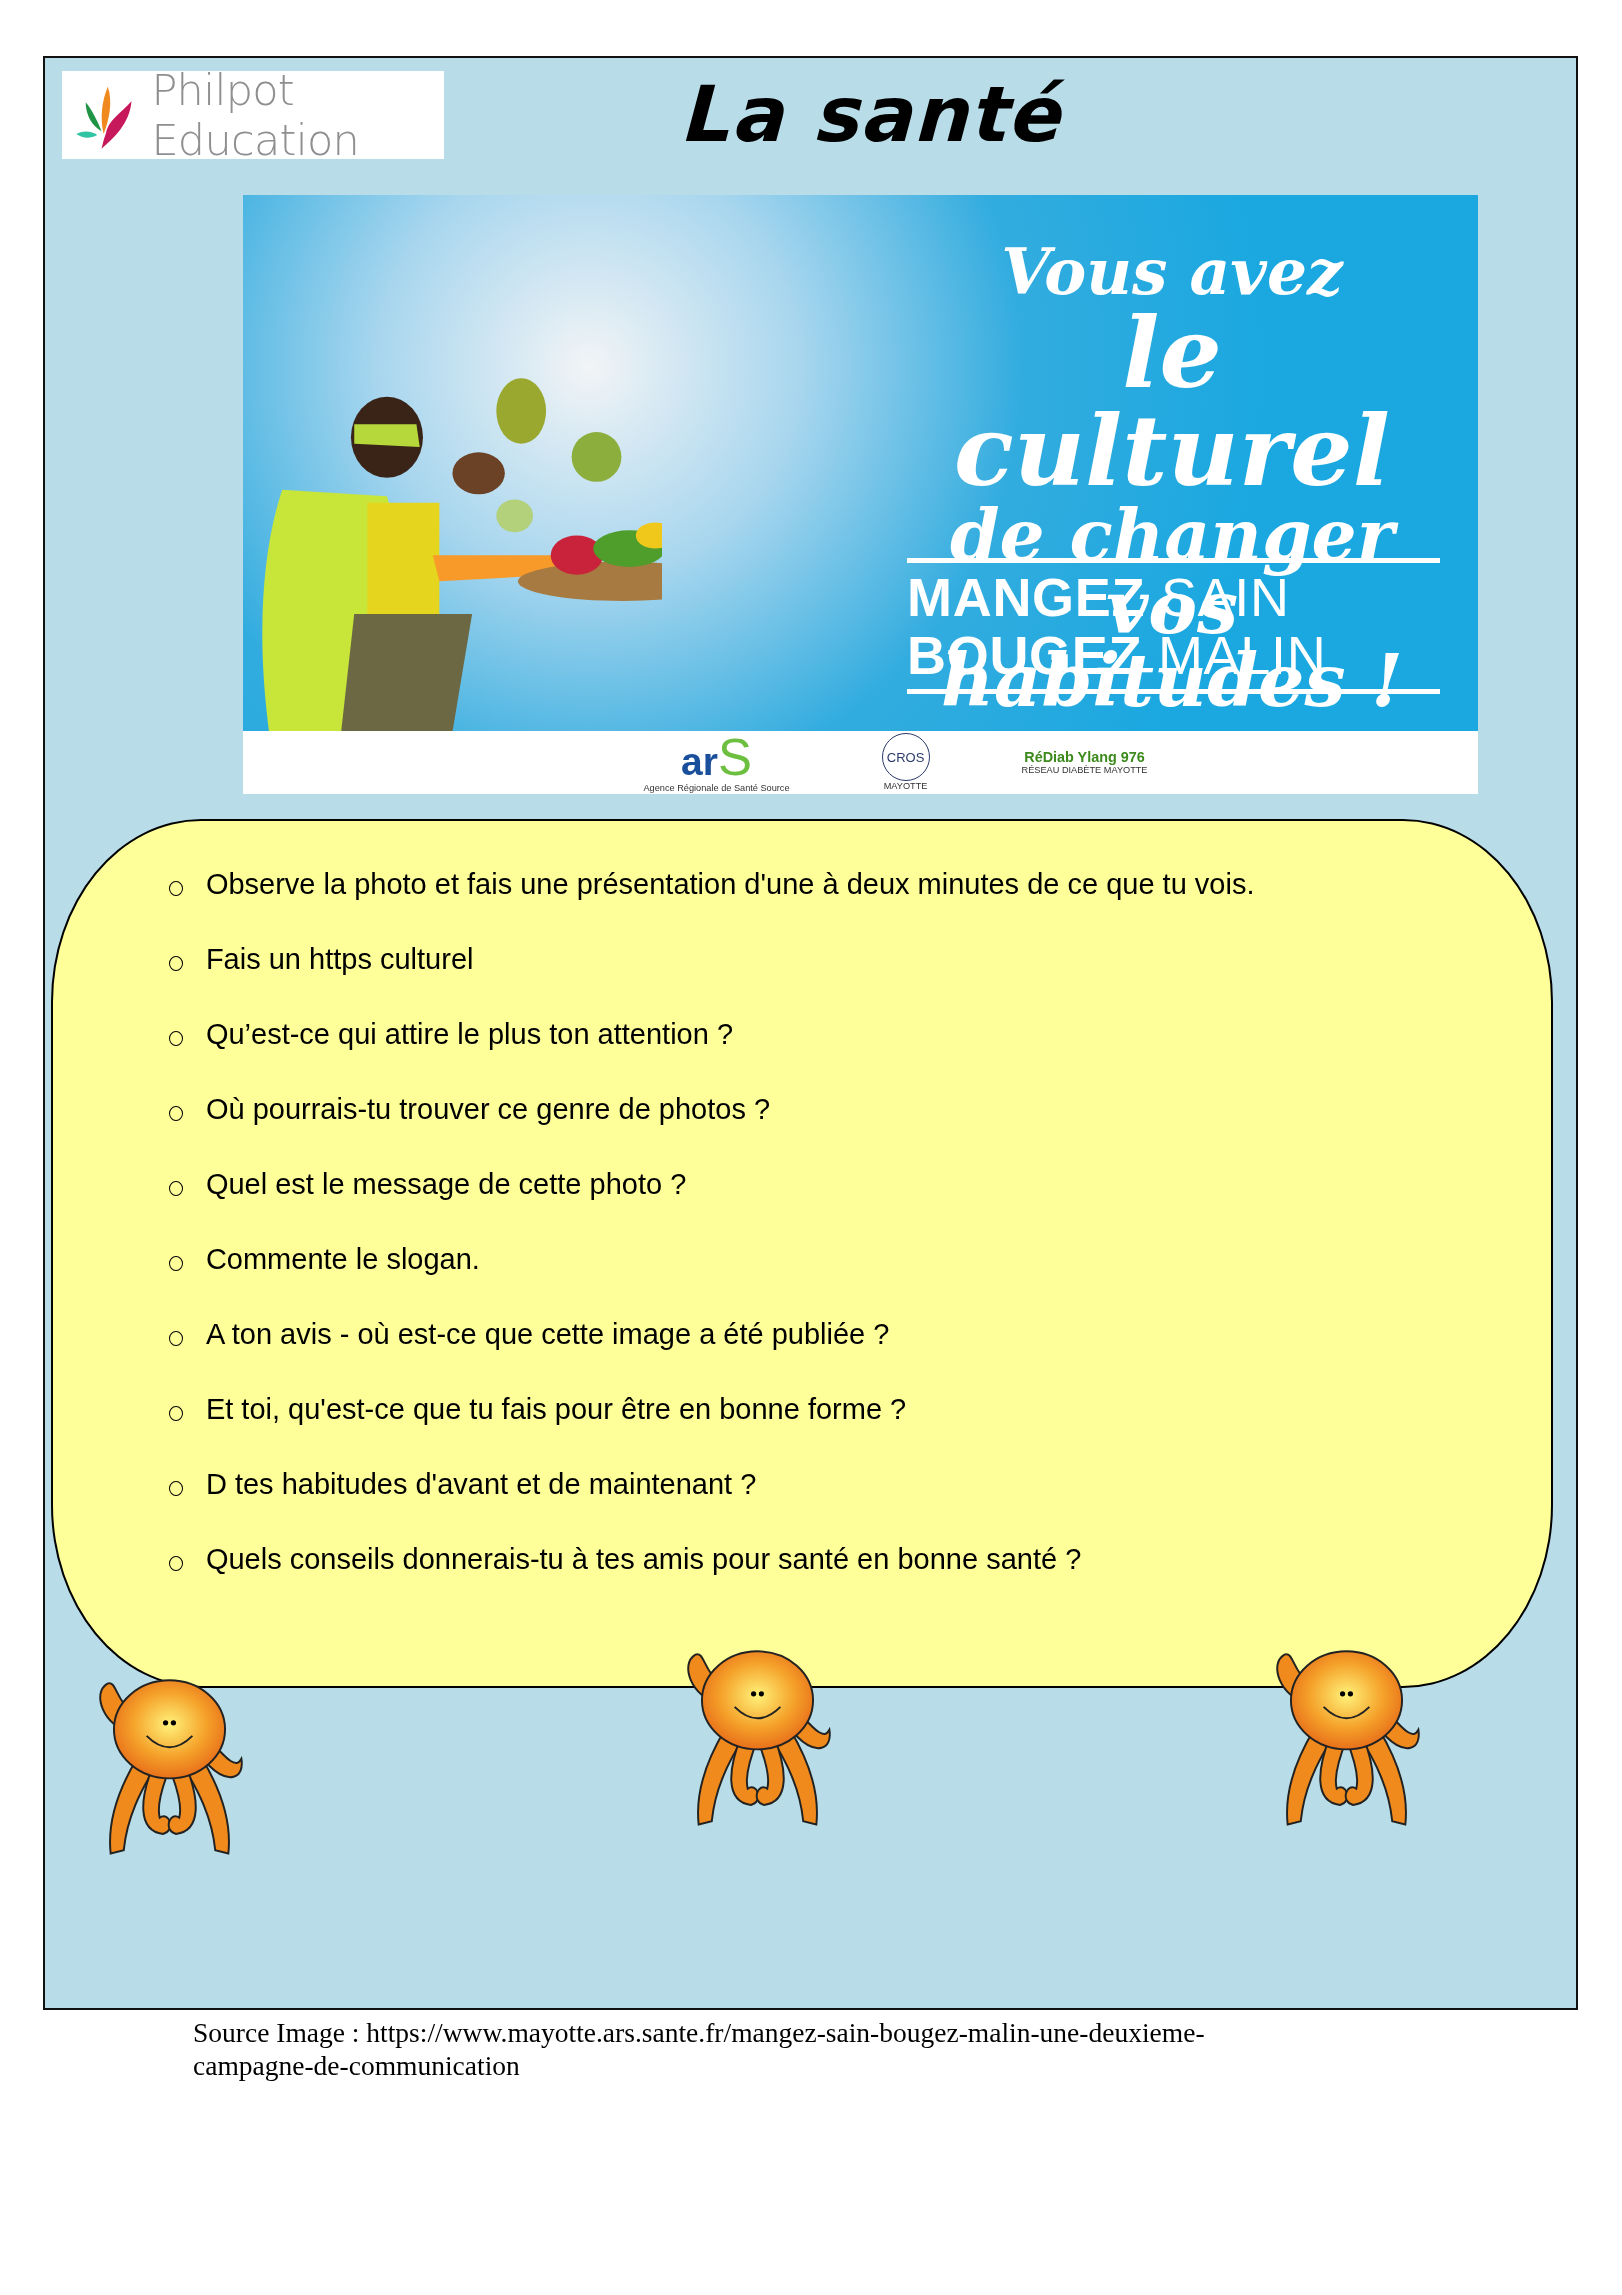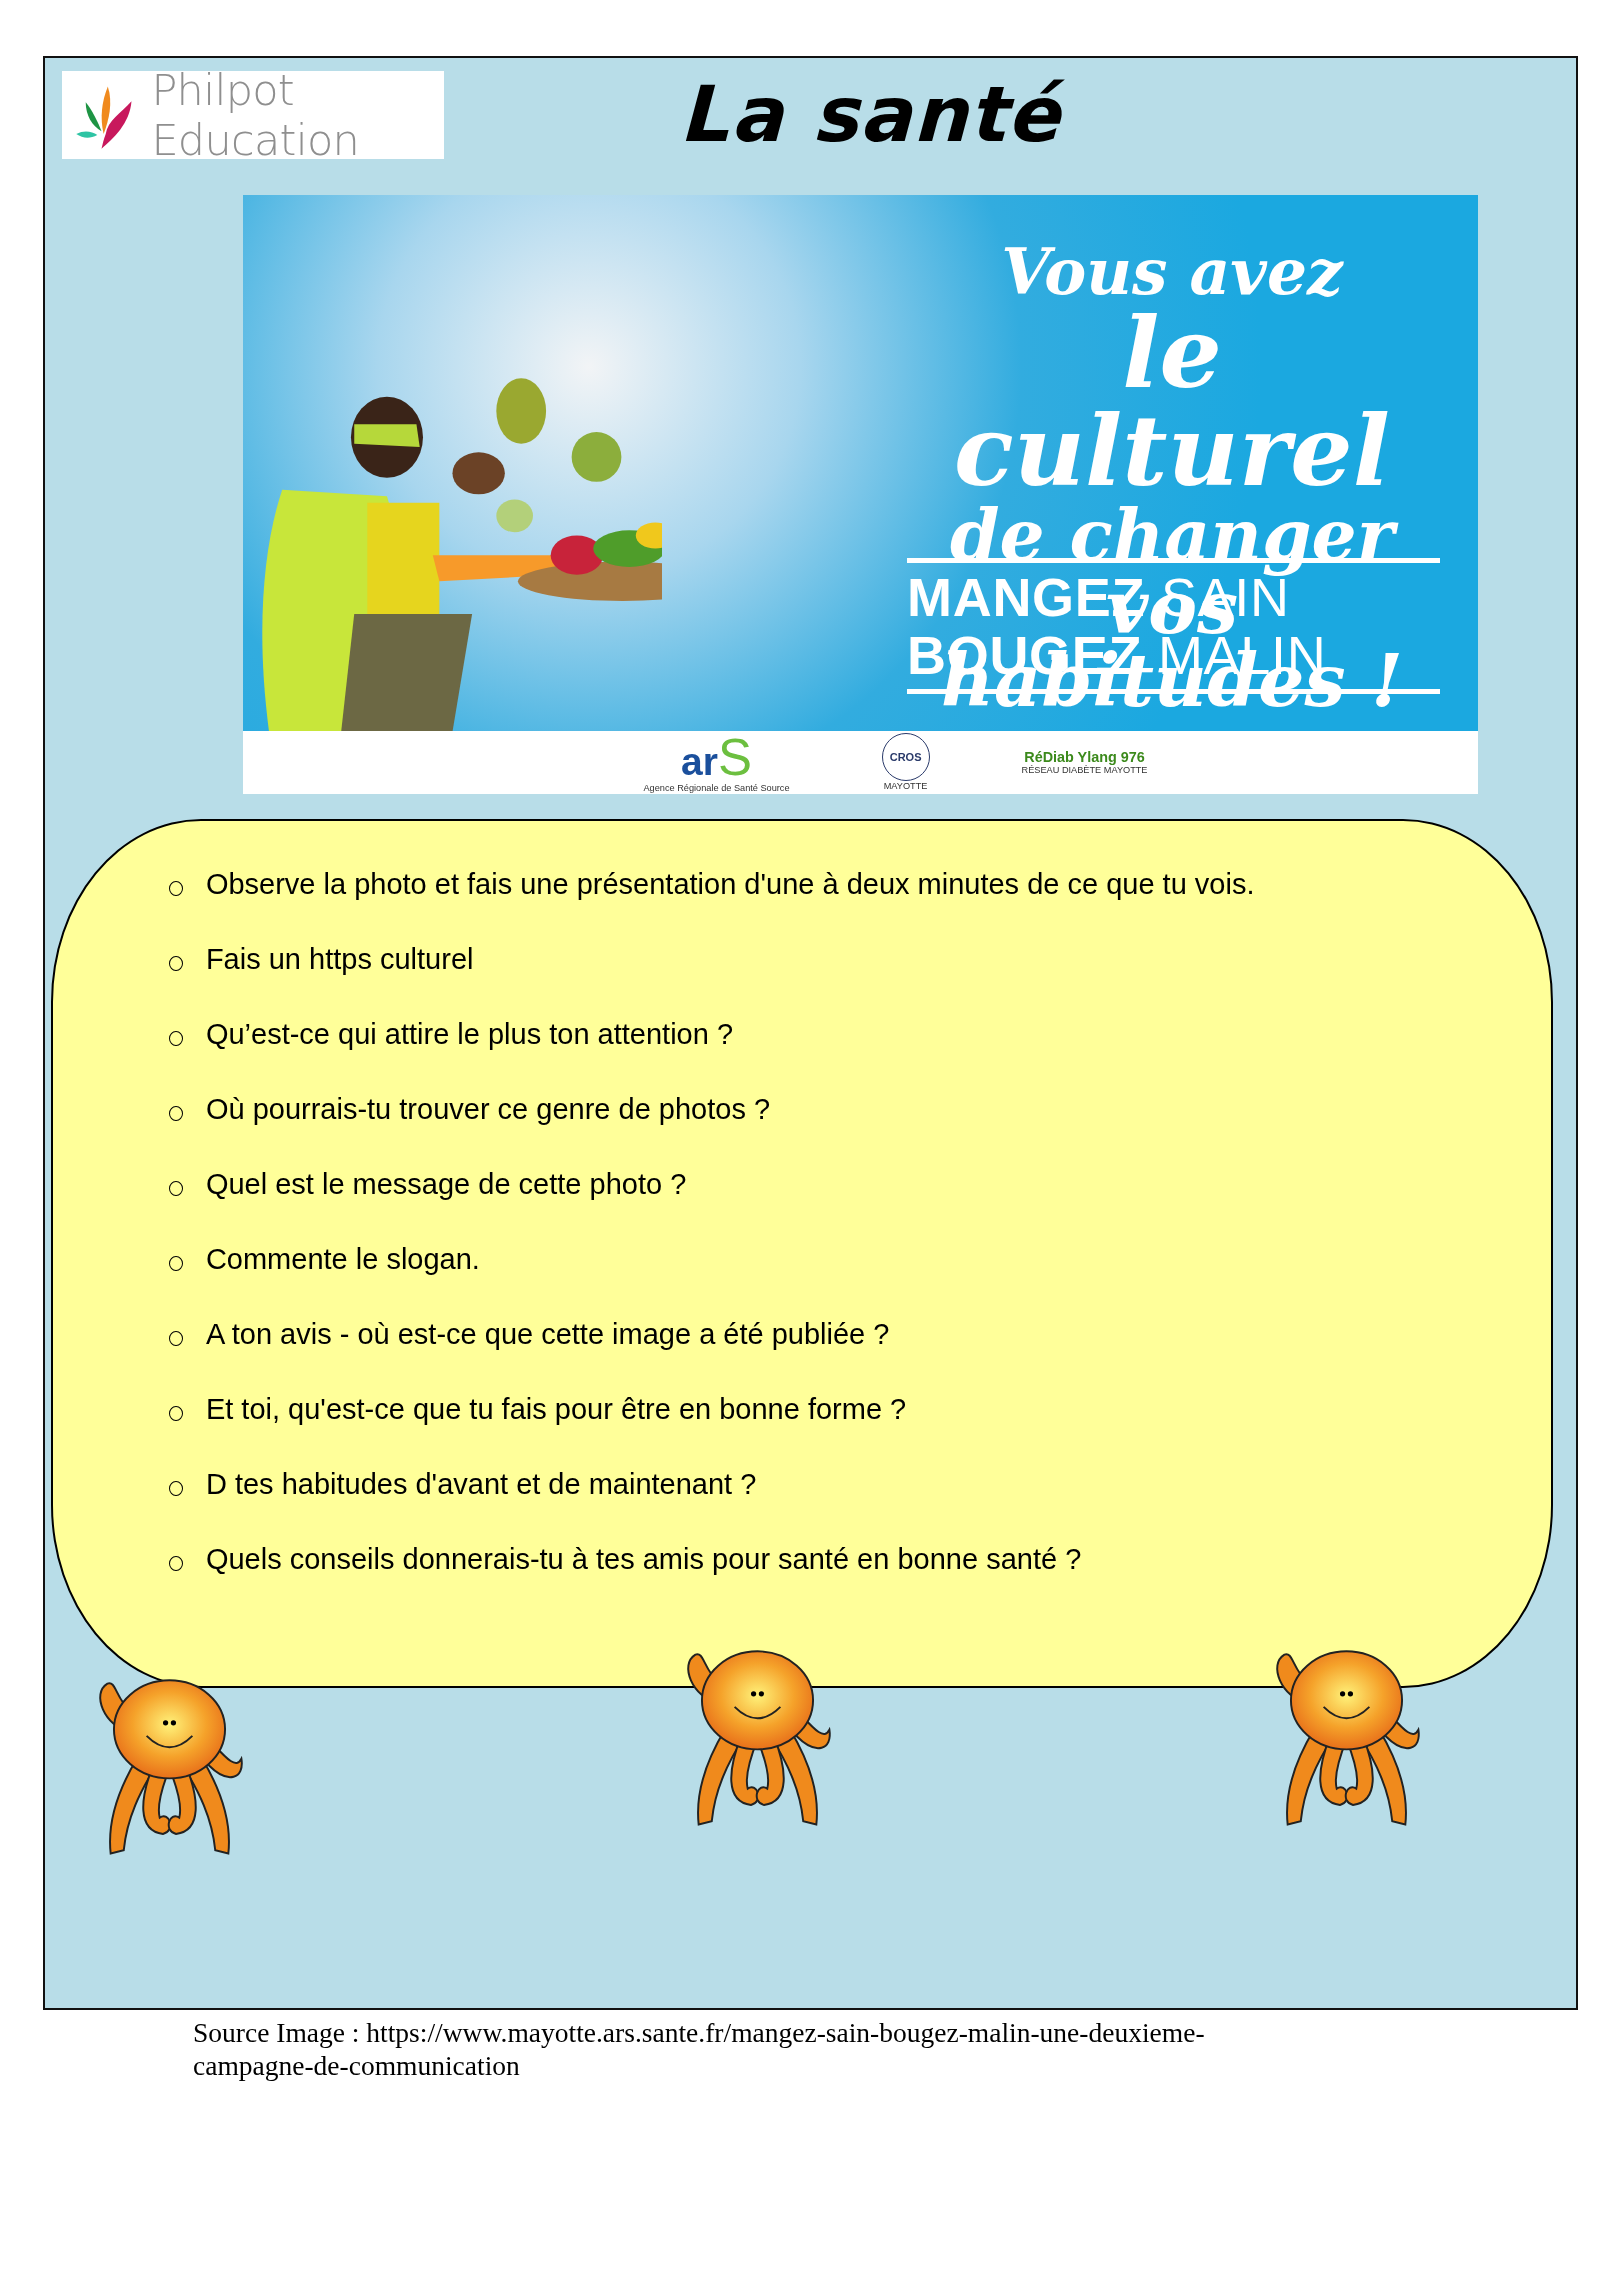--- a/index.html
+++ b/index.html
@@ -17,21 +17,21 @@
   .slogan-script .l3 { font-size:71px; display:block; }
   .slogan-script .l4 { font-size:73px; display:block; }
   .slogan-box { position:absolute; left:664px; top:363px; width:533px; height:121px; border-top:5.2px solid #fff; border-bottom:5.2px solid #fff; color:#fff; padding-top:5.2px; }
   .slogan-box div { font-size:54px; line-height:58px; letter-spacing:0.7px; }
   .slogan-box b { font-weight:bold; }
   .slogan-box span { font-weight:normal; }
   .partners { position:absolute; left:0; top:536px; width:1235px; height:62px; background:#fff; display:flex; justify-content:center; align-items:center; gap:92px;padding-left:35px; }
   .partner { display:flex; flex-direction:column; align-items:center; font-size:9.2px; color:#333; }
   .ars-logo { font-size:39px; font-weight:bold; color:#1a4f9c; line-height:1; }
   .ars-logo .s { color:#6cbf3f; font-weight:normal; font-size:51px; }
-  .cros-logo { width:46px; height:46px; border:1.3px solid #2a3a6a; border-radius:50%; display:flex; align-items:center; justify-content:center; font-size:11px; color:#2a3a6a;font-weight:bold; }
+  .cros-logo { width:46px; height:46px; border:1.3px solid #2a3a6a; border-radius:50%; display:flex; align-items:center; justify-content:center; font-size:13px; color:#2a3a6a; }
   .rediab-logo { font-size:14.4px; color:#3c8a1c; font-weight:bold; }
   .child { position:absolute; left:13px; top:144px; width:406px; height:393px; }
   .qbox { position:absolute; left:5.9px; top:761px; width:1498px; height:865px; background:#ffff99; border:2px solid #000; border-radius:150px / 183px; }
   .qlist { position:absolute; left:0; top:47px; margin:0; padding:0; list-style:none; }
   .qitem { position:relative; height:75px; display:flex; align-items:flex-start; }
   .bullet { position:absolute; left:116px; top:13px; width:11.8px; height:13px; border:1.3px solid #000; border-radius:50%; }
   .qtext { position:absolute; left:153px; top:0; font-size:29px; color:#000; white-space:nowrap; }
   .octo { position:absolute; width:183px; height:203px; }
   .source { position:absolute; left:193px; top:2016px; width:1243px; font-family:"Liberation Serif", serif; font-size:27.5px; line-height:33px; color:#000; }
 </style>

